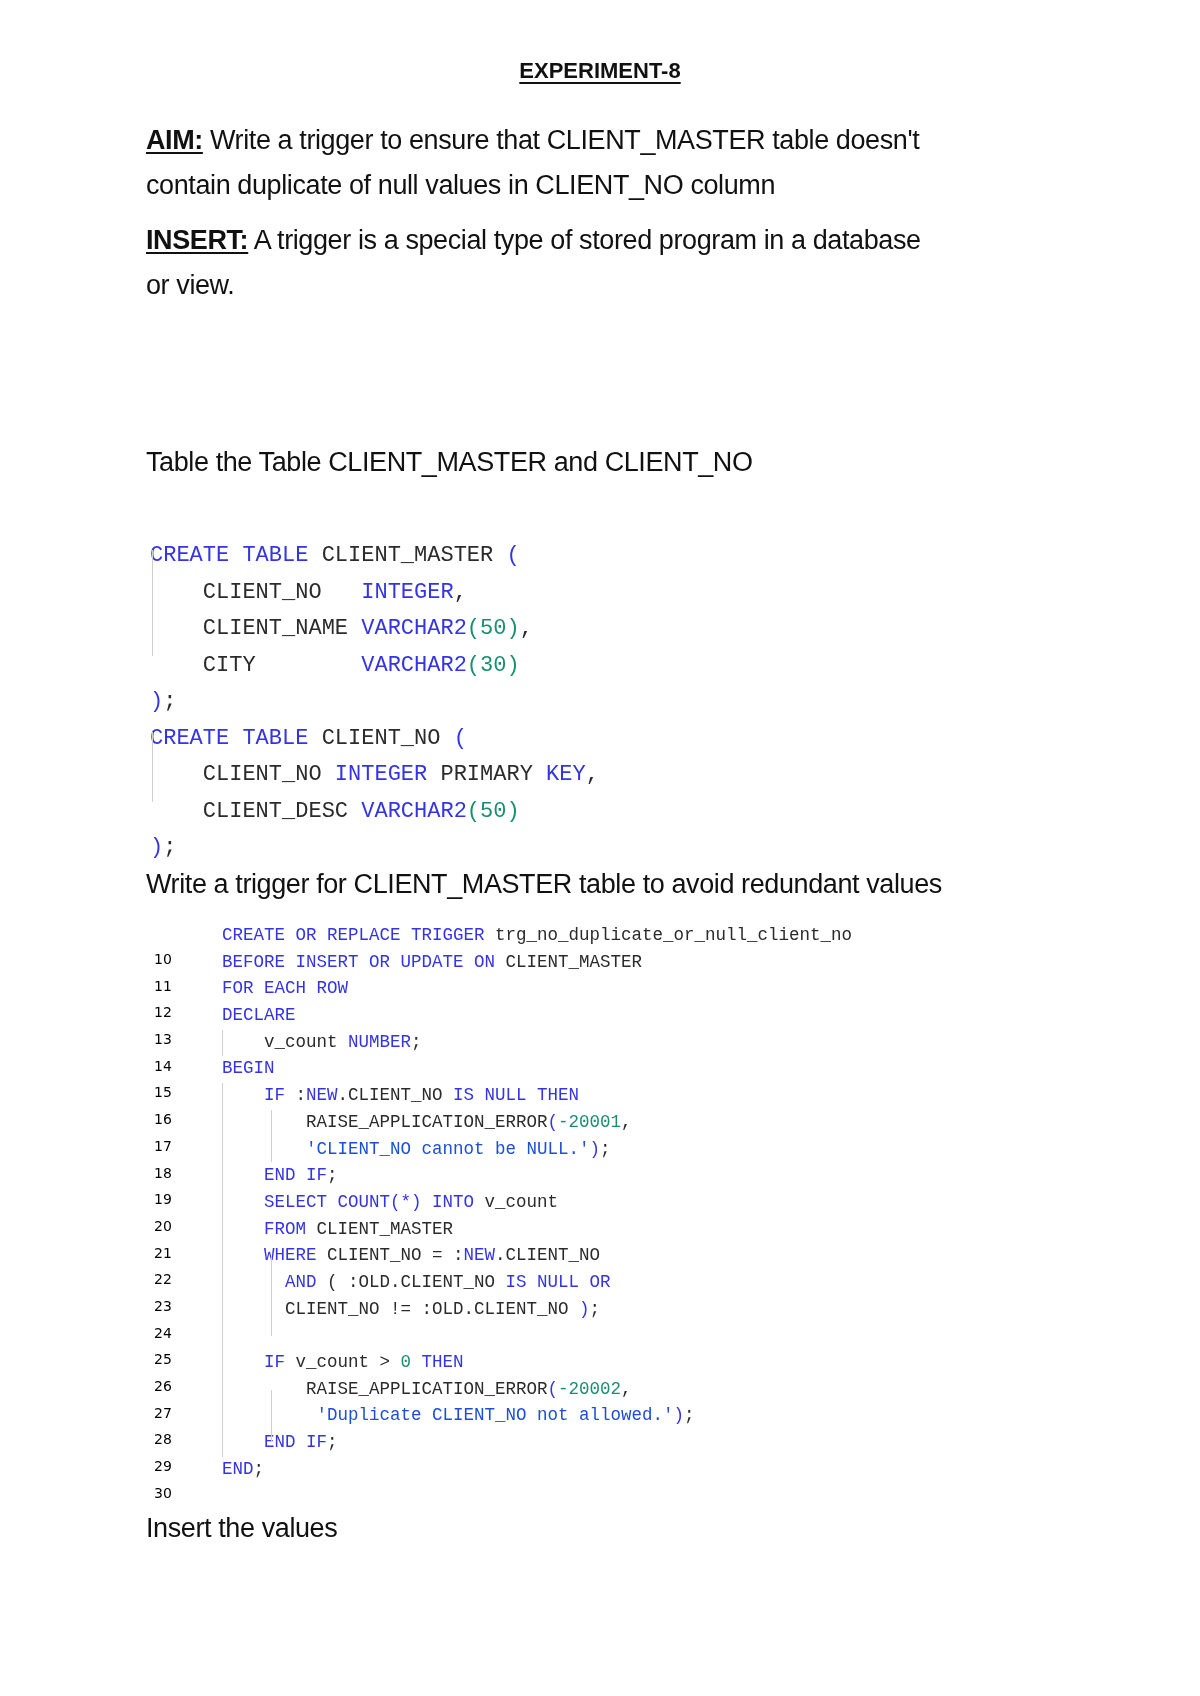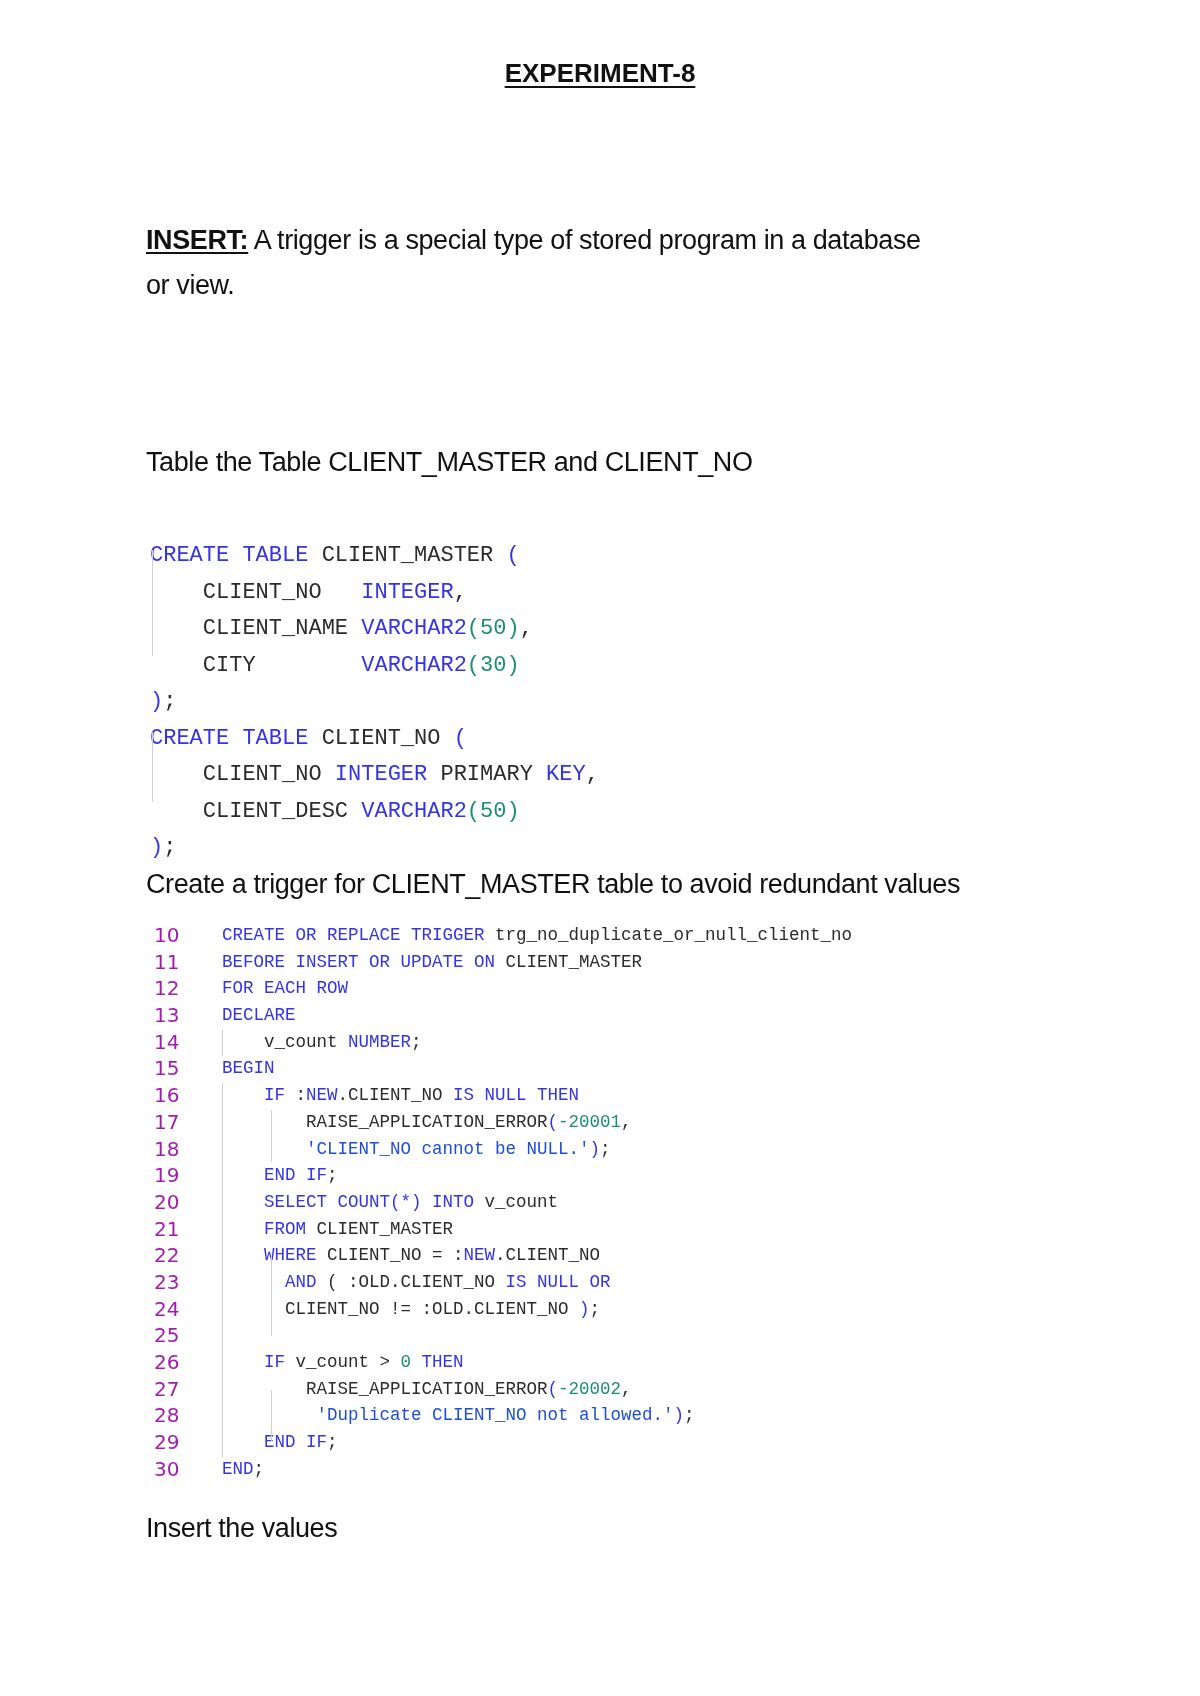--- a/index.html
+++ b/index.html
@@ -1,57 +1,61 @@
 <!DOCTYPE html>
 <html><head>
   <meta charset="utf-8">
   <style>
     html, body { margin: 0; padding: 0; background: #ffffff; }
     body { width: 1200px; height: 1696px; position: relative; overflow: hidden;
       font-family: "Liberation Sans", "DejaVu Sans", sans-serif; color: #111; }
     .page { position: absolute; left: 0; top: 0; width: 1200px; height: 1696px; }
     .title { position: absolute; top: 58px; left: 0; width: 1200px; text-align: center;
-      font-size: 26px; font-weight: bold; }
+      font-size: 22px; font-weight: bold; }
     .title span { text-decoration: underline; text-underline-offset: 4px; }
     .para { position: absolute; left: 146px; width: 920px; font-size: 27px; line-height: 45px; letter-spacing: -0.4px; }
     .label { font-weight: bold; text-decoration: underline; text-underline-offset: 3px; }
     .code { position: absolute; left: 150px; font-family: "Liberation Mono", "DejaVu Sans Mono", monospace;
       font-size: 22px; line-height: 36.5px; white-space: pre; color: #2b2b2b; margin-top: 24px; }
     .code .ln { display: block; position: relative; height: 36.5px; }
     .kw { color: #3434e4; }
     .num { color: #1a8f6f; }
     .pn { color: #3434e4; }
     .str { color: #1d4ed8; }
     .guide { position: absolute; width: 1px; background: #cfcfcf; }
     .code2 { position: absolute; left: 150px; font-family: "Liberation Mono", "DejaVu Sans Mono", monospace;
       font-size: 17.5px; line-height: 26.7px; white-space: pre; color: #2b2b2b; }
     .code2 .row { position: relative; height: 26.7px; }
-    .code2 .lnum { position: absolute; left: 4px; width: 40px; color: #a21caf; font-family: "DejaVu Sans", sans-serif; font-size: 20px; }
+    .code2 .lnum { position: absolute; left: 4px; width: 40px; color: #000000; font-family: "DejaVu Sans", sans-serif; font-size: 14px; margin-top: 24px; }
     .code2 .txt { position: absolute; left: 72px; }
   </style>
 </head>
 <body>
 
 <div class="page">
   <div class="title"><span>EXPERIMENT-8</span></div>
 
+  <div class="para" style="top:118px;">
+    <div><span class="label">AIM:</span><span> Write a trigger to ensure that CLIENT_MASTER table doesn't</span></div>
+    <div>contain duplicate of null values in CLIENT_NO column</div>
+  </div>
 
   <div class="para" style="top:218px;">
     <div><span class="label">INSERT:</span><span> A trigger is a special type of stored program in a database</span></div>
     <div>or view.</div>
   </div>
 
 
   <div class="para" style="top:440px;">Table the Table CLIENT_MASTER and CLIENT_NO</div>
 
   <div class="code" style="top:514px;" id="table-code"><div class="ln"><span class="kw">CREATE TABLE</span><span> CLIENT_MASTER </span><span class="pn">(</span></div><div class="ln"><span>    CLIENT_NO   </span><span class="kw">INTEGER</span><span>,</span></div><div class="ln"><span>    CLIENT_NAME </span><span class="kw">VARCHAR2</span><span class="num">(</span><span class="num">50</span><span class="num">)</span><span>,</span></div><div class="ln"><span>    CITY        </span><span class="kw">VARCHAR2</span><span class="num">(</span><span class="num">30</span><span class="num">)</span></div><div class="ln"><span class="pn">)</span><span>;</span></div><div class="ln"><span class="kw">CREATE TABLE</span><span> CLIENT_NO </span><span class="pn">(</span></div><div class="ln"><span>    CLIENT_NO </span><span class="kw">INTEGER</span><span> PRIMARY </span><span class="kw">KEY</span><span>,</span></div><div class="ln"><span>    CLIENT_DESC </span><span class="kw">VARCHAR2</span><span class="num">(</span><span class="num">50</span><span class="num">)</span></div><div class="ln"><span class="pn">)</span><span>;</span></div></div>
   <div class="guide" style="left:152px; top:550px; height:106px;"></div>
   <div class="guide" style="left:152px; top:732px; height:70px;"></div>
 
-  <div class="para" style="top:862px;">Create a trigger for CLIENT_MASTER table to avoid redundant values</div>
+  <div class="para" style="top:862px;">Write a trigger for CLIENT_MASTER table to avoid redundant values</div>
 
   <div class="code2" style="top:922px;" id="trigger-code"><div class="row"><span class="lnum">10</span><span class="txt"><span class="kw">CREATE OR REPLACE TRIGGER</span><span> trg_no_duplicate_or_null_client_no</span></span></div><div class="row"><span class="lnum">11</span><span class="txt"><span class="kw">BEFORE INSERT OR UPDATE ON</span><span> CLIENT_MASTER</span></span></div><div class="row"><span class="lnum">12</span><span class="txt"><span class="kw">FOR EACH ROW</span></span></div><div class="row"><span class="lnum">13</span><span class="txt"><span class="kw">DECLARE</span></span></div><div class="row"><span class="lnum">14</span><span class="txt"><span>    v_count </span><span class="kw">NUMBER</span><span>;</span></span></div><div class="row"><span class="lnum">15</span><span class="txt"><span class="kw">BEGIN</span></span></div><div class="row"><span class="lnum">16</span><span class="txt"><span class="kw">    IF</span><span> :</span><span class="kw">NEW</span><span>.CLIENT_NO </span><span class="kw">IS NULL THEN</span></span></div><div class="row"><span class="lnum">17</span><span class="txt"><span>        RAISE_APPLICATION_ERROR</span><span class="pn">(</span><span class="num">-20001</span><span>,</span></span></div><div class="row"><span class="lnum">18</span><span class="txt"><span>        </span><span class="str">'CLIENT_NO cannot be NULL.'</span><span class="pn">)</span><span>;</span></span></div><div class="row"><span class="lnum">19</span><span class="txt"><span class="kw">    END IF</span><span>;</span></span></div><div class="row"><span class="lnum">20</span><span class="txt"><span class="kw">    SELECT COUNT</span><span class="pn">(*)</span><span class="kw"> INTO</span><span> v_count</span></span></div><div class="row"><span class="lnum">21</span><span class="txt"><span class="kw">    FROM</span><span> CLIENT_MASTER</span></span></div><div class="row"><span class="lnum">22</span><span class="txt"><span class="kw">    WHERE</span><span> CLIENT_NO = :</span><span class="kw">NEW</span><span>.CLIENT_NO</span></span></div><div class="row"><span class="lnum">23</span><span class="txt"><span class="kw">      AND</span><span> ( :OLD.CLIENT_NO </span><span class="kw">IS NULL OR</span></span></div><div class="row"><span class="lnum">24</span><span class="txt"><span>      CLIENT_NO != :OLD.CLIENT_NO </span><span class="pn">)</span><span>;</span></span></div><div class="row"><span class="lnum">25</span><span class="txt"></span></div><div class="row"><span class="lnum">26</span><span class="txt"><span class="kw">    IF</span><span> v_count &gt; </span><span class="num">0</span><span class="kw"> THEN</span></span></div><div class="row"><span class="lnum">27</span><span class="txt"><span>        RAISE_APPLICATION_ERROR</span><span class="pn">(</span><span class="num">-20002</span><span>,</span></span></div><div class="row"><span class="lnum">28</span><span class="txt"><span>         </span><span class="str">'Duplicate CLIENT_NO not allowed.'</span><span class="pn">)</span><span>;</span></span></div><div class="row"><span class="lnum">29</span><span class="txt"><span class="kw">    END IF</span><span>;</span></span></div><div class="row"><span class="lnum">30</span><span class="txt"><span class="kw">END</span><span>;</span></span></div></div>
   <div class="guide" style="left:222px; top:1030px; height:26px;"></div>
   <div class="guide" style="left:222px; top:1083px; height:374px;"></div>
   <div class="guide" style="left:271px; top:1110px; height:52px;"></div>
   <div class="guide" style="left:271px; top:1256px; height:80px;"></div>
   <div class="guide" style="left:271px; top:1390px; height:52px;"></div>
 
   <div class="para" style="top:1506px;">Insert the values</div>
 </div>

